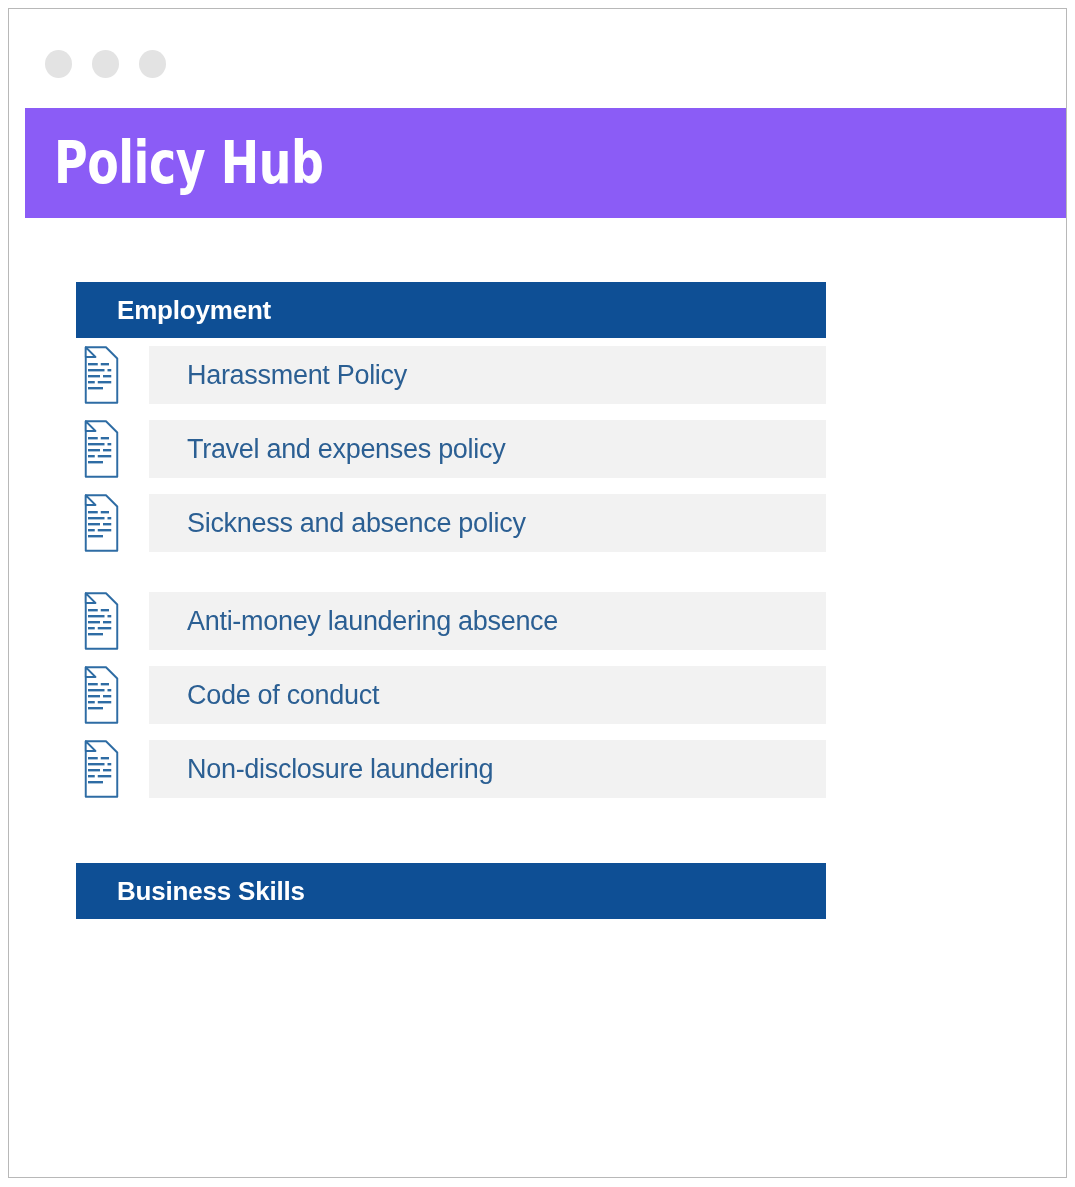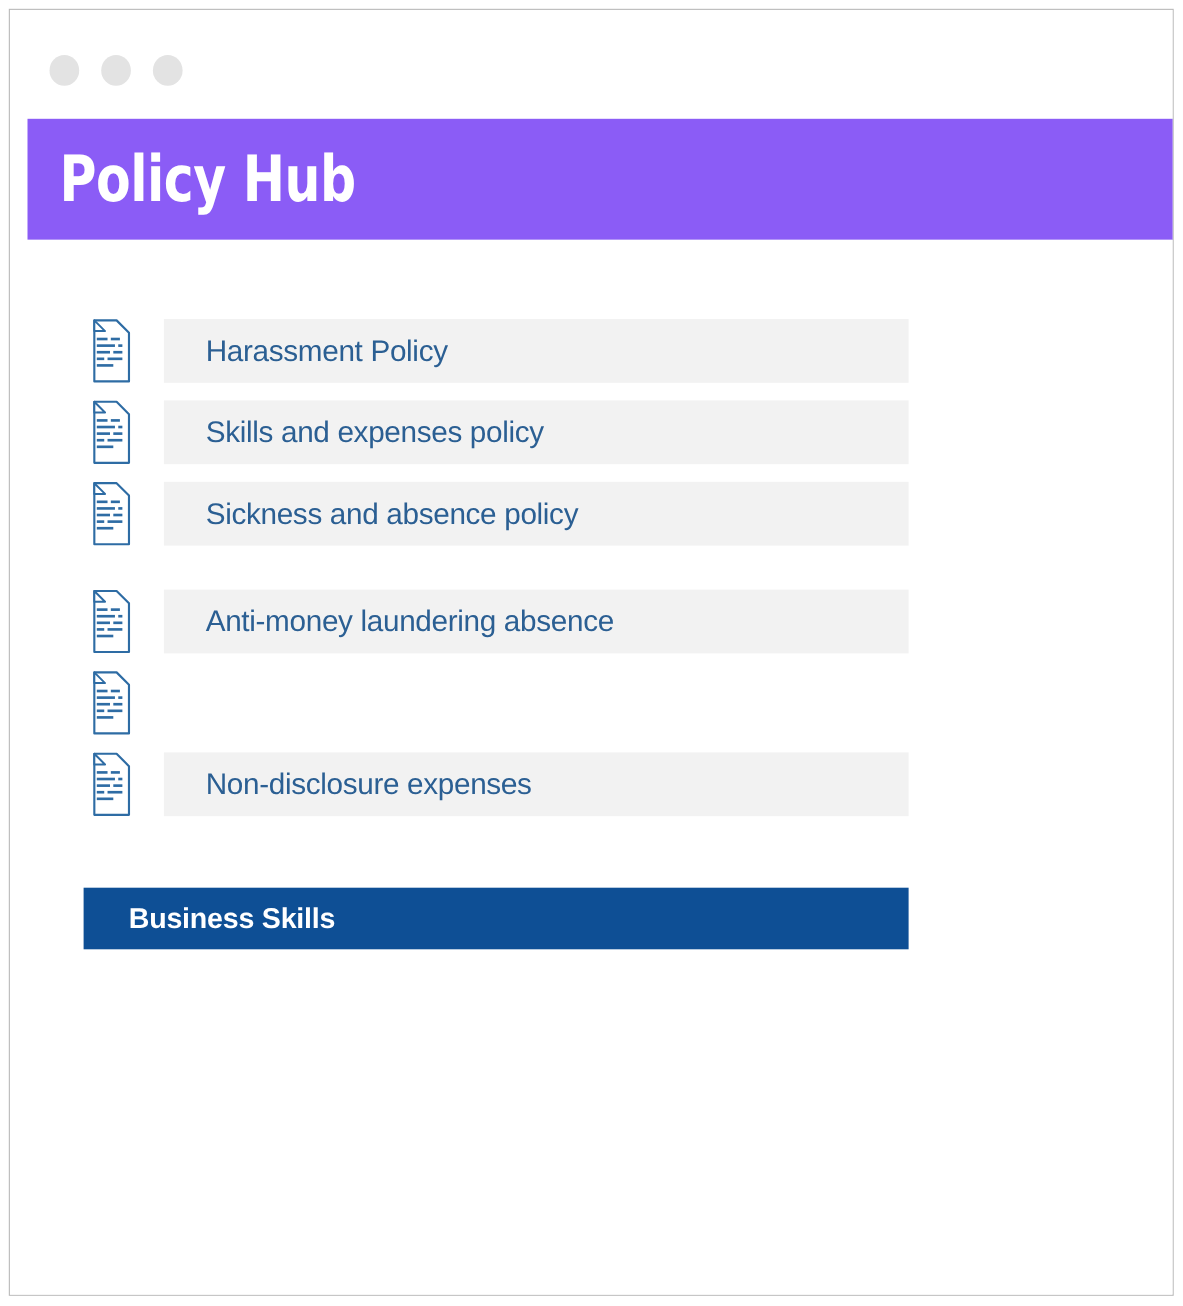--- a/index.html
+++ b/index.html
@@ -161,20 +161,23 @@
     </div>
   </div>
 
   <div class="banner">
     <div class="banner-title">Policy Hub</div>
   </div>
 
   <div class="content">
     <div class="accordion">
         <div class="section">
+          <div class="section-header">
+            <span>Employment</span>
+          </div>
           <div class="section-items">
             <div class="policy-row">
               <span class="doc-icon"><svg viewBox="0 0 64 80" width="49" height="60" aria-hidden="true">
     <path d="M11 3 h27 l15 15 v59 h-42 z" fill="#ffffff" stroke="#2e6ca4" stroke-width="2.6" stroke-linejoin="round"></path>
     <path d="M11 3 v13 h13 z" fill="#ffffff" stroke="#2e6ca4" stroke-width="2.4" stroke-linejoin="round"></path>
     <rect x="14" y="24" width="13" height="3.2" fill="#2e6ca4"></rect>
                   <rect x="31" y="24" width="11" height="3.2" fill="#2e6ca4"></rect>
                   <rect x="14" y="32" width="22" height="3.2" fill="#2e6ca4"></rect>
                   <rect x="40" y="32" width="5" height="3.2" fill="#2e6ca4"></rect>
                   <rect x="14" y="40" width="16" height="3.2" fill="#2e6ca4"></rect>
@@ -195,21 +198,21 @@
                   <rect x="31" y="24" width="11" height="3.2" fill="#2e6ca4"></rect>
                   <rect x="14" y="32" width="22" height="3.2" fill="#2e6ca4"></rect>
                   <rect x="40" y="32" width="5" height="3.2" fill="#2e6ca4"></rect>
                   <rect x="14" y="40" width="16" height="3.2" fill="#2e6ca4"></rect>
                   <rect x="34" y="40" width="11" height="3.2" fill="#2e6ca4"></rect>
                   <rect x="14" y="48" width="9" height="3.2" fill="#2e6ca4"></rect>
                   <rect x="27" y="48" width="18" height="3.2" fill="#2e6ca4"></rect>
                   <rect x="14" y="56" width="20" height="3.2" fill="#2e6ca4"></rect>
   </svg></span>
               <div class="row-strip">
-                <span class="policy-label">Skills and expenses policy</span>
+                <span class="policy-label">Travel and expenses policy</span>
               </div>
             </div>
             <div class="policy-row">
               <span class="doc-icon"><svg viewBox="0 0 64 80" width="49" height="60" aria-hidden="true">
     <path d="M11 3 h27 l15 15 v59 h-42 z" fill="#ffffff" stroke="#2e6ca4" stroke-width="2.6" stroke-linejoin="round"></path>
     <path d="M11 3 v13 h13 z" fill="#ffffff" stroke="#2e6ca4" stroke-width="2.4" stroke-linejoin="round"></path>
     <rect x="14" y="24" width="13" height="3.2" fill="#2e6ca4"></rect>
                   <rect x="31" y="24" width="11" height="3.2" fill="#2e6ca4"></rect>
                   <rect x="14" y="32" width="22" height="3.2" fill="#2e6ca4"></rect>
                   <rect x="40" y="32" width="5" height="3.2" fill="#2e6ca4"></rect>
@@ -253,37 +256,40 @@
     <rect x="14" y="24" width="13" height="3.2" fill="#2e6ca4"></rect>
                   <rect x="31" y="24" width="11" height="3.2" fill="#2e6ca4"></rect>
                   <rect x="14" y="32" width="22" height="3.2" fill="#2e6ca4"></rect>
                   <rect x="40" y="32" width="5" height="3.2" fill="#2e6ca4"></rect>
                   <rect x="14" y="40" width="16" height="3.2" fill="#2e6ca4"></rect>
                   <rect x="34" y="40" width="11" height="3.2" fill="#2e6ca4"></rect>
                   <rect x="14" y="48" width="9" height="3.2" fill="#2e6ca4"></rect>
                   <rect x="27" y="48" width="18" height="3.2" fill="#2e6ca4"></rect>
                   <rect x="14" y="56" width="20" height="3.2" fill="#2e6ca4"></rect>
   </svg></span>
-            </div>
-            <div class="policy-row">
-              <span class="doc-icon"><svg viewBox="0 0 64 80" width="49" height="60" aria-hidden="true">
-    <path d="M11 3 h27 l15 15 v59 h-42 z" fill="#ffffff" stroke="#2e6ca4" stroke-width="2.6" stroke-linejoin="round"></path>
-    <path d="M11 3 v13 h13 z" fill="#ffffff" stroke="#2e6ca4" stroke-width="2.4" stroke-linejoin="round"></path>
-    <rect x="14" y="24" width="13" height="3.2" fill="#2e6ca4"></rect>
-                  <rect x="31" y="24" width="11" height="3.2" fill="#2e6ca4"></rect>
-                  <rect x="14" y="32" width="22" height="3.2" fill="#2e6ca4"></rect>
-                  <rect x="40" y="32" width="5" height="3.2" fill="#2e6ca4"></rect>
-                  <rect x="14" y="40" width="16" height="3.2" fill="#2e6ca4"></rect>
-                  <rect x="34" y="40" width="11" height="3.2" fill="#2e6ca4"></rect>
-                  <rect x="14" y="48" width="9" height="3.2" fill="#2e6ca4"></rect>
-                  <rect x="27" y="48" width="18" height="3.2" fill="#2e6ca4"></rect>
-                  <rect x="14" y="56" width="20" height="3.2" fill="#2e6ca4"></rect>
-  </svg></span>
-              <div class="row-strip">
-                <span class="policy-label">Non-disclosure expenses</span>
+              <div class="row-strip">
+                <span class="policy-label">Code of conduct</span>
+              </div>
+            </div>
+            <div class="policy-row">
+              <span class="doc-icon"><svg viewBox="0 0 64 80" width="49" height="60" aria-hidden="true">
+    <path d="M11 3 h27 l15 15 v59 h-42 z" fill="#ffffff" stroke="#2e6ca4" stroke-width="2.6" stroke-linejoin="round"></path>
+    <path d="M11 3 v13 h13 z" fill="#ffffff" stroke="#2e6ca4" stroke-width="2.4" stroke-linejoin="round"></path>
+    <rect x="14" y="24" width="13" height="3.2" fill="#2e6ca4"></rect>
+                  <rect x="31" y="24" width="11" height="3.2" fill="#2e6ca4"></rect>
+                  <rect x="14" y="32" width="22" height="3.2" fill="#2e6ca4"></rect>
+                  <rect x="40" y="32" width="5" height="3.2" fill="#2e6ca4"></rect>
+                  <rect x="14" y="40" width="16" height="3.2" fill="#2e6ca4"></rect>
+                  <rect x="34" y="40" width="11" height="3.2" fill="#2e6ca4"></rect>
+                  <rect x="14" y="48" width="9" height="3.2" fill="#2e6ca4"></rect>
+                  <rect x="27" y="48" width="18" height="3.2" fill="#2e6ca4"></rect>
+                  <rect x="14" y="56" width="20" height="3.2" fill="#2e6ca4"></rect>
+  </svg></span>
+              <div class="row-strip">
+                <span class="policy-label">Non-disclosure laundering</span>
               </div>
             </div>
           </div>
           <div class="gap-after-items"></div>
         </div>
         <div class="section">
           <div class="gap-between-collapsed"></div>
         </div>
         <div class="section">
           <div class="section-header">

